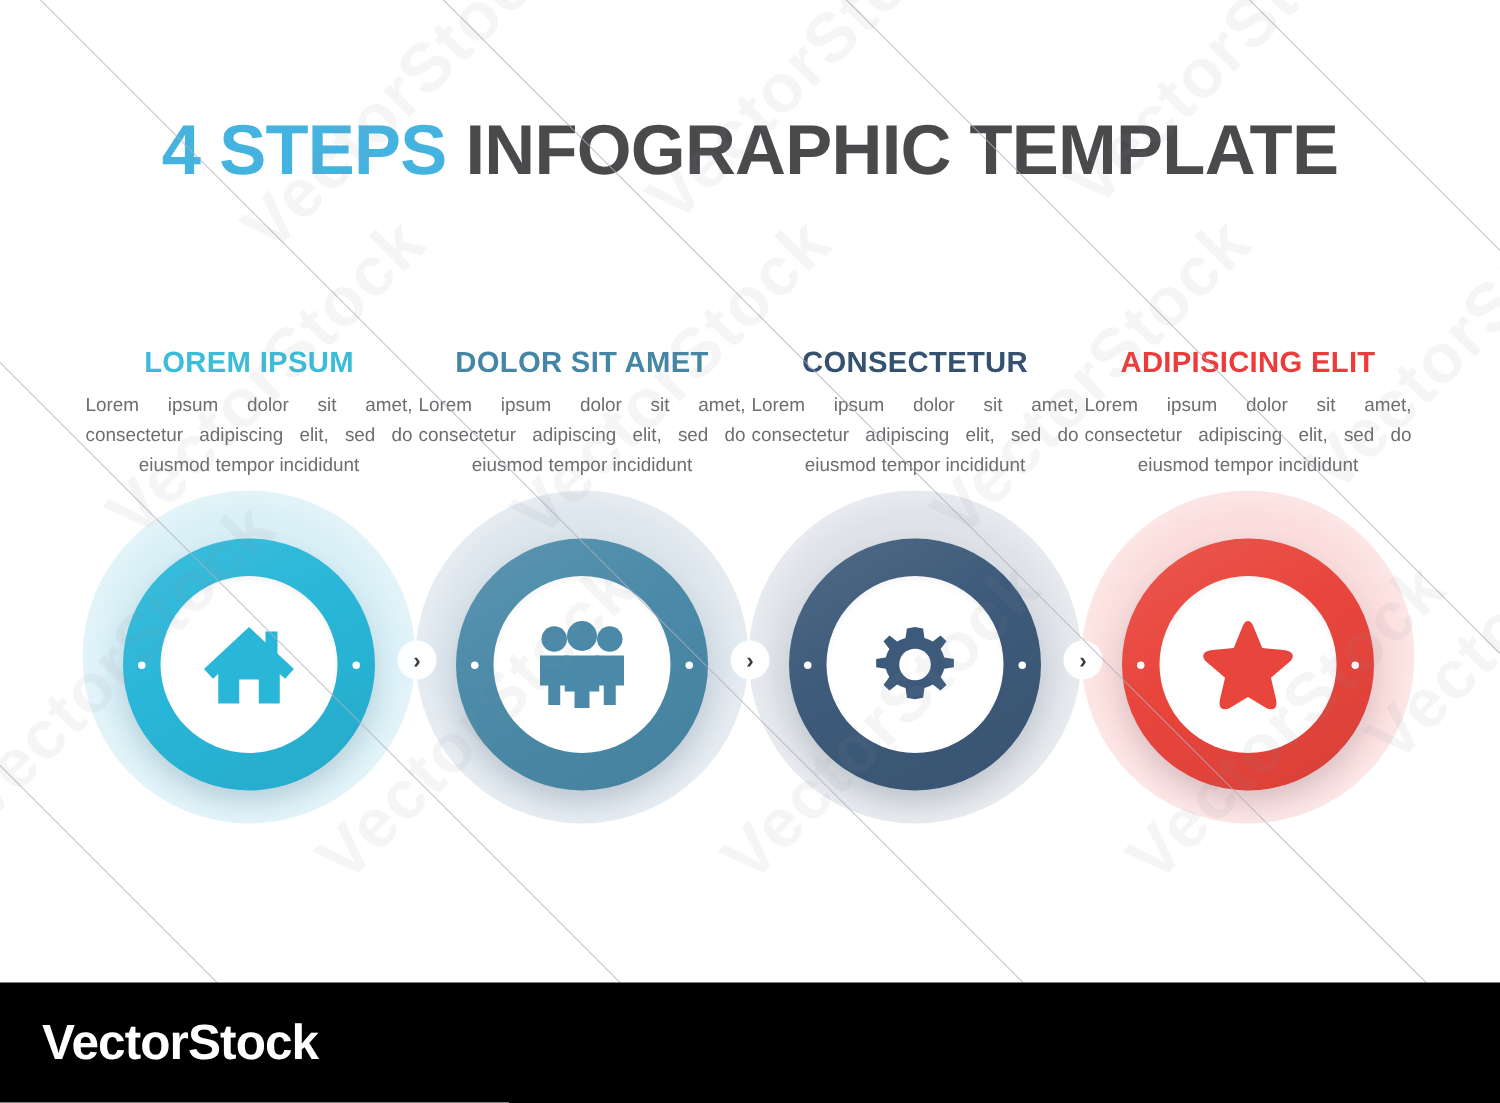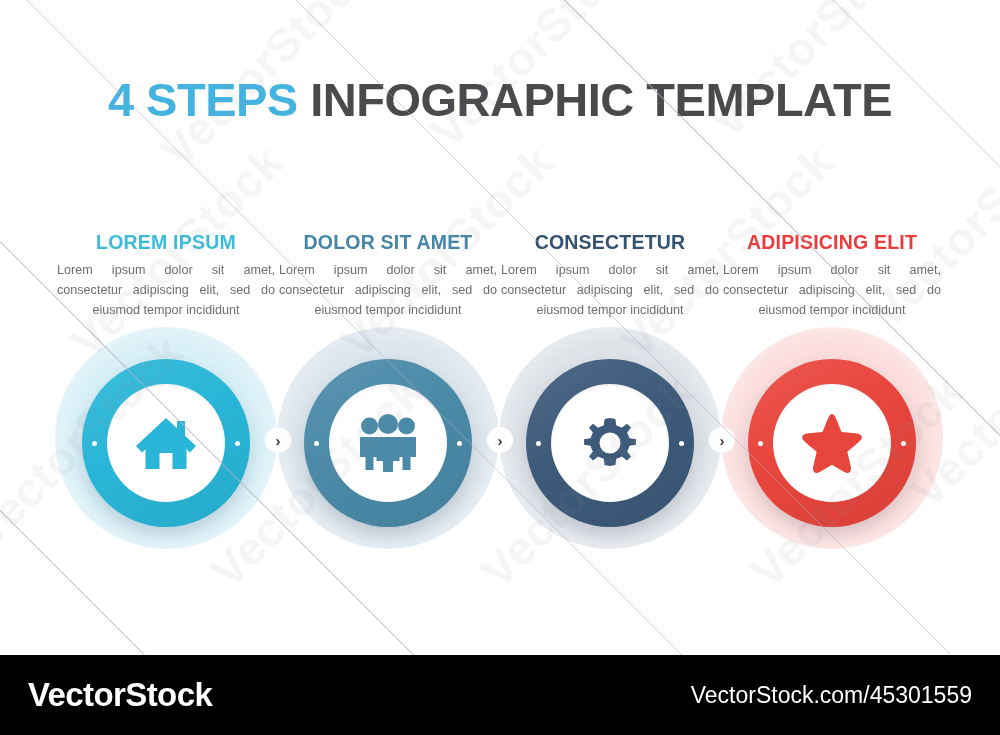--- a/index.html
+++ b/index.html
@@ -308,14 +308,13 @@
     <div class="chev" style="left: 487px;">
       <span>›</span>
     </div>
     <div class="chev" style="left: 709px;">
       <span>›</span>
     </div>
   </div>
 
 <div id="footer">
   <div id="footer-brand">VectorStock</div>
-  <div id="footer-url">VectorStock.com/45301559</div>
 </div>
 
 </body></html>

